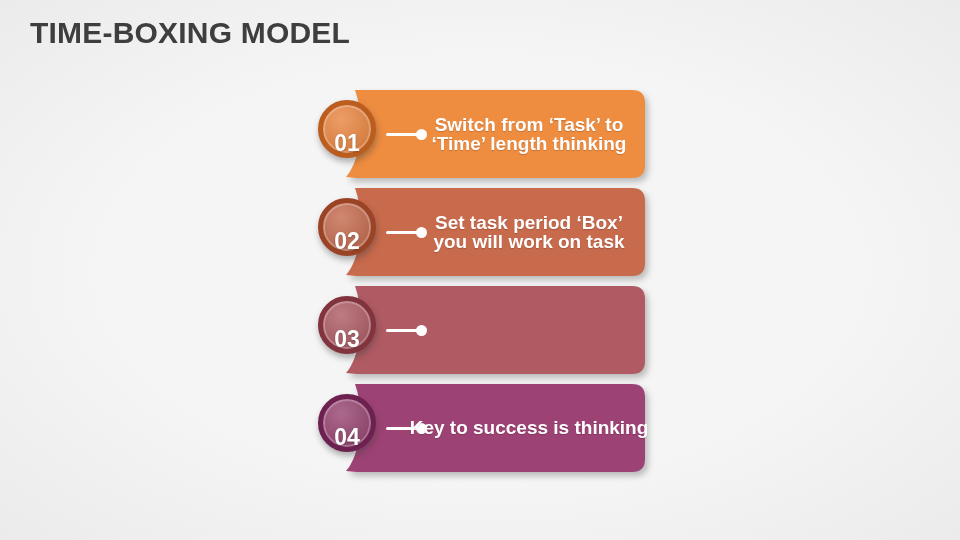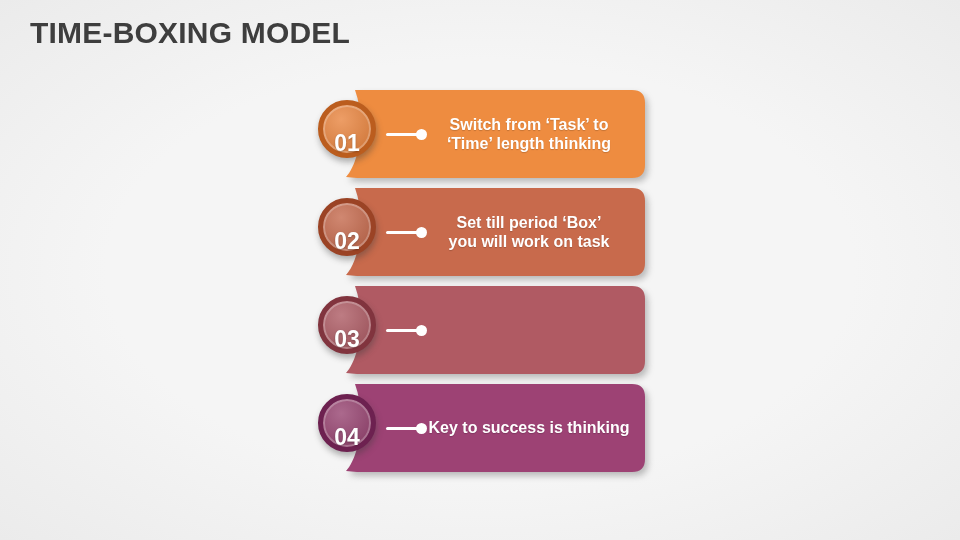--- a/index.html
+++ b/index.html
@@ -46,21 +46,21 @@
   .connector-dot{
     position:absolute;left:70px;top:50%;width:11px;height:11px;
     margin-top:-5.5px;border-radius:50%;background:var(--connector,#fff);
   }
   .texts{
     position:absolute;left:84px;top:0;width:198px;height:100%;
     display:flex;flex-direction:column;align-items:center;justify-content:center;
     text-align:center;
   }
   .texts .line{
-    color:var(--step-text,#fff);font-size:16px;font-weight:700;
+    color:var(--step-text,#fff);font-size:19px;font-weight:700;
     line-height:19.5px;white-space:nowrap;
     text-shadow:0 1px 1px rgba(0,0,0,.18);
   }
 </style>
 </head>
 <body>
 
 <div class="stage" style="--title-color: #3e3e3e; --step-text: #ffffff; --connector: #ffffff;">
   <div class="page-title">TIME-BOXING MODEL</div>
 
@@ -81,21 +81,21 @@
       </div>
     </div>
 
     <div class="row" style="--fill: #C86A4C; --circle: #C36649; --ring: #9B4325;">
       <svg class="banner" viewBox="0 0 300 88" preserveAspectRatio="none">
         <path d="M 9 0 H 286 Q 299 0 299 13 V 75 Q 299 88 286 88 H 11 L 0 87 C 14 72 20 30 9 0 Z"></path>
       </svg>
       <div class="connector-line"></div>
       <div class="connector-dot"></div>
       <div class="texts">
-        <div class="line">Set till period ‘Box’</div>
+        <div class="line">Set task period ‘Box’</div>
         <div class="line">you will work on task</div>
       </div>
       <div class="num-circle">
         <span class="num">02</span>
       </div>
     </div>
 
     <div class="row" style="--fill: #B05A63; --circle: #AB5760; --ring: #81343E;">
       <svg class="banner" viewBox="0 0 300 88" preserveAspectRatio="none">
         <path d="M 9 0 H 286 Q 299 0 299 13 V 75 Q 299 88 286 88 H 11 L 0 87 C 14 72 20 30 9 0 Z"></path>

